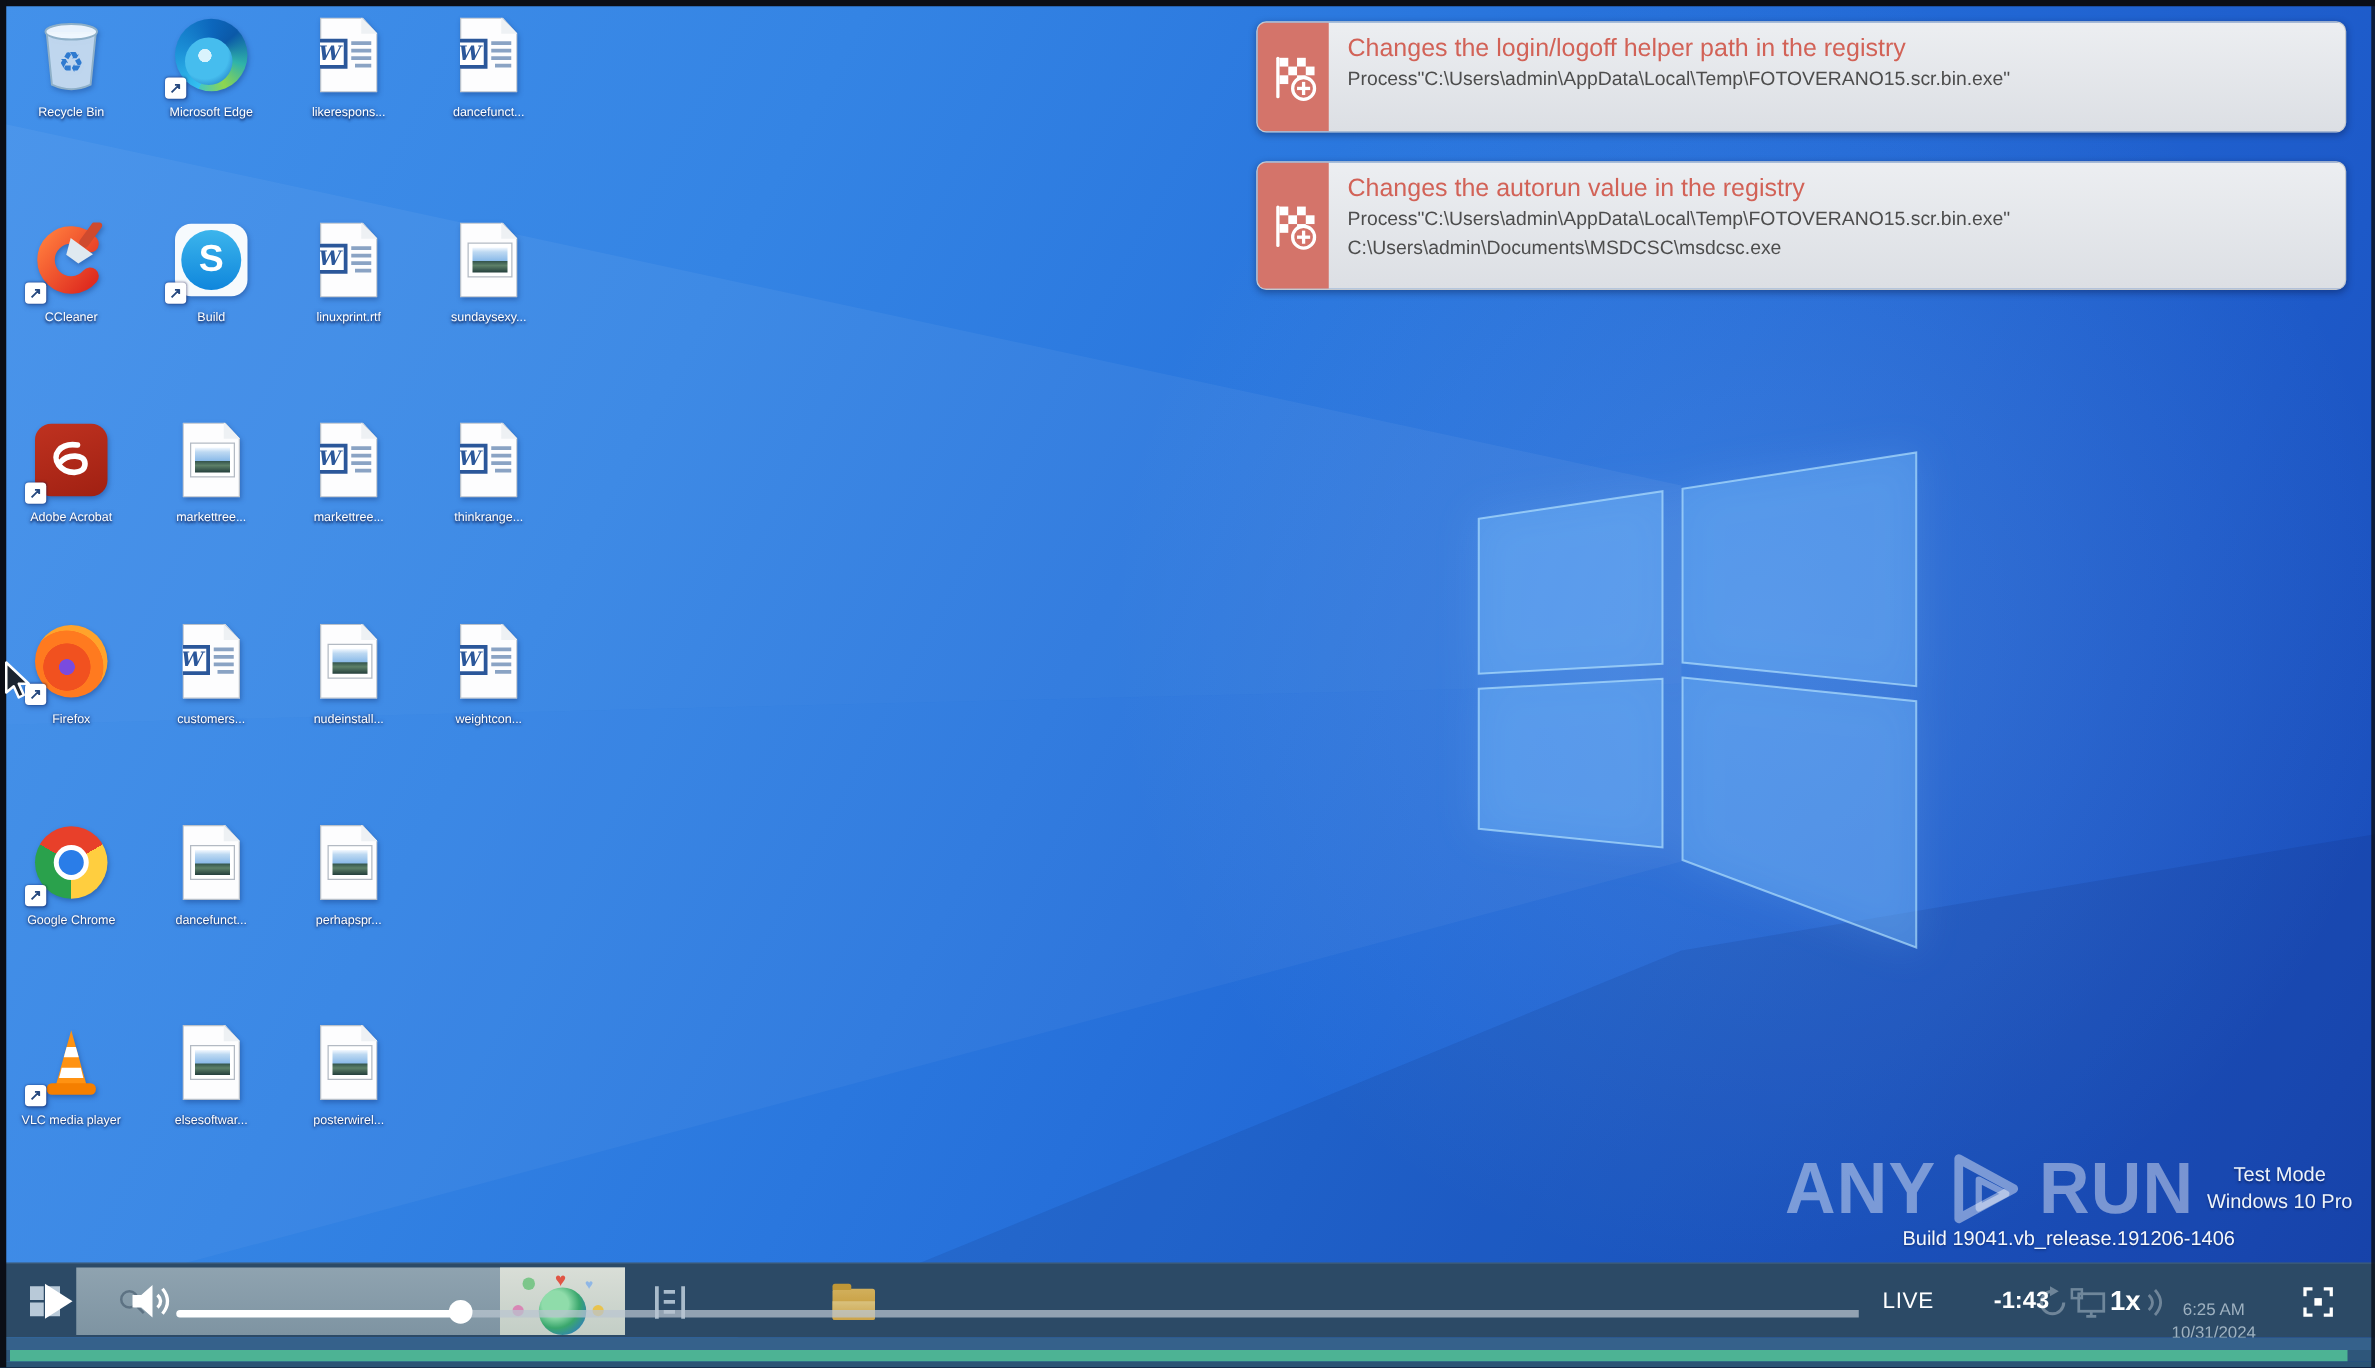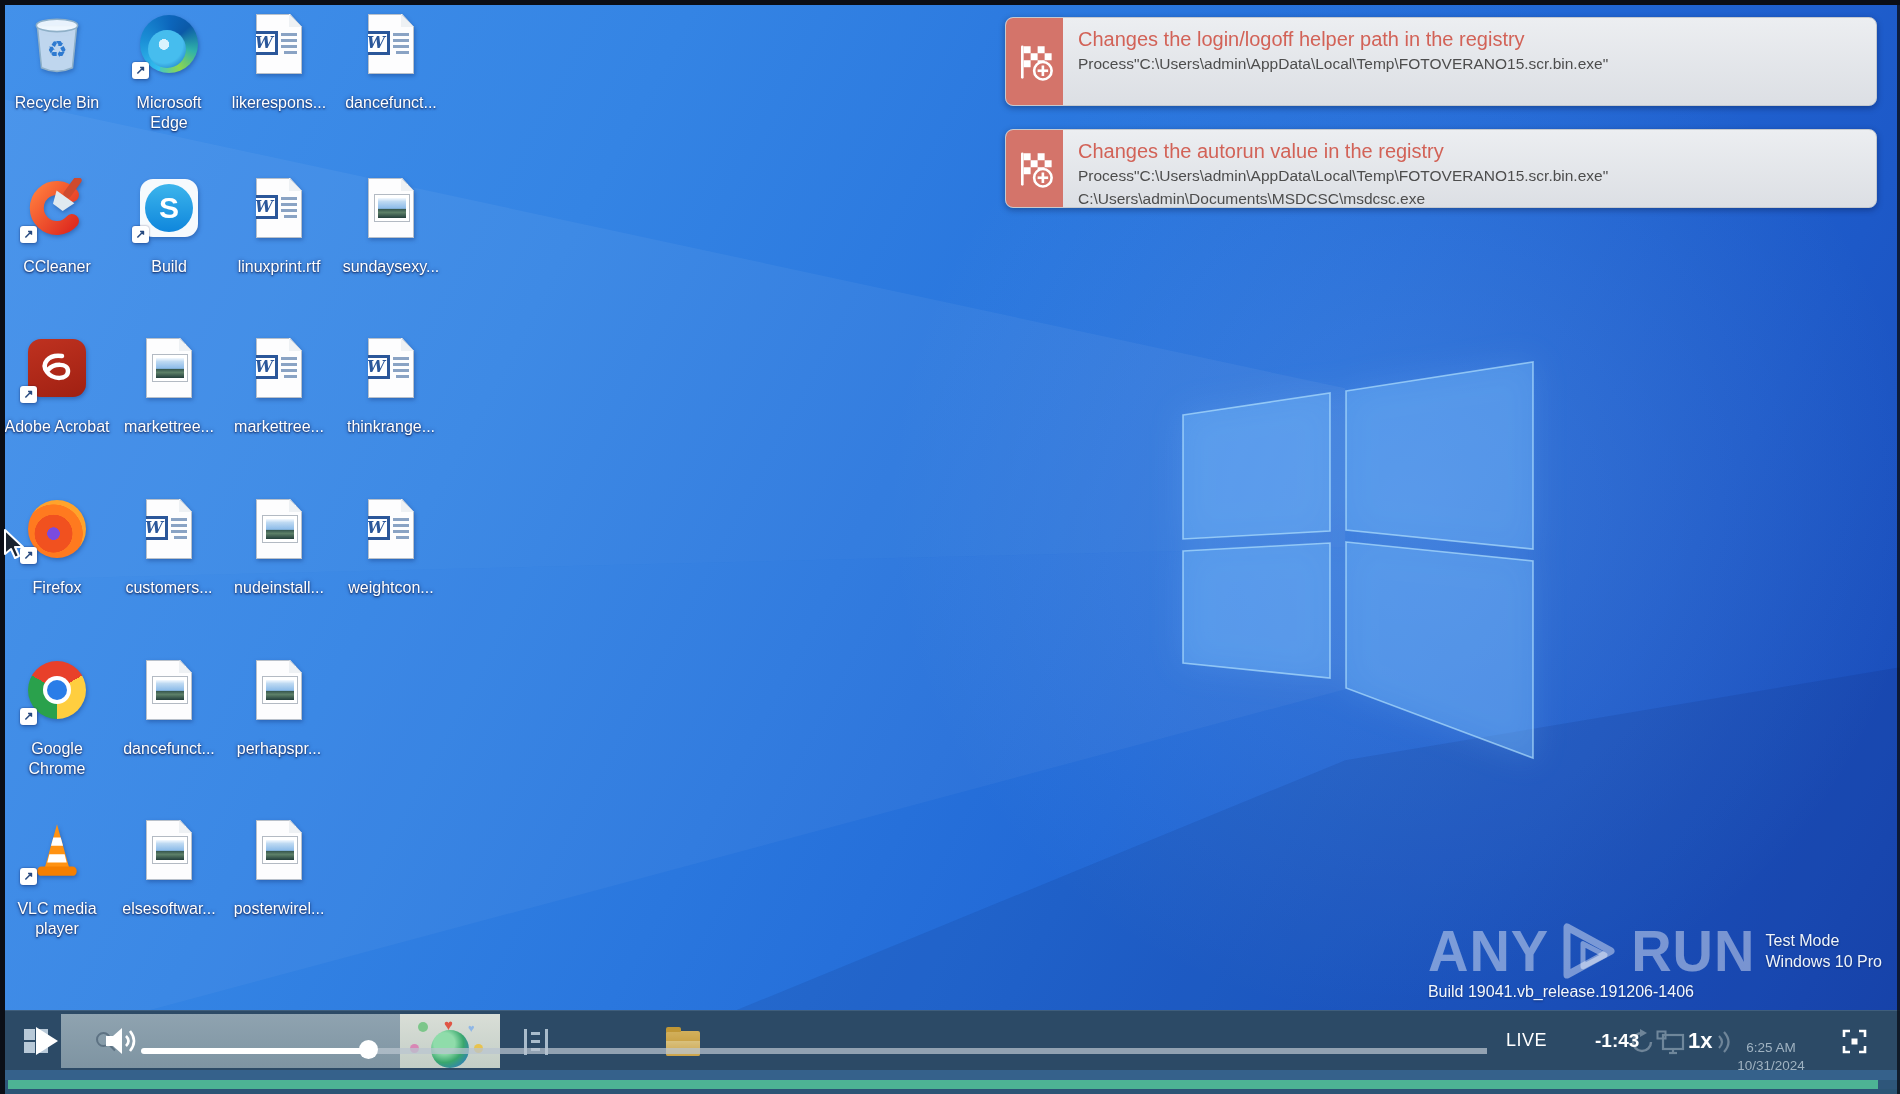--- a/index.html
+++ b/index.html
@@ -25,21 +25,21 @@
   
   .frame-top  { position:absolute; left:0; top:0; width:100%; height:5px; background:#0b0e16; z-index:60; }
   .frame-left { position:absolute; left:0; top:0; width:5px; height:1094px; background:#0b0e16; z-index:60; }
   .frame-right{ position:absolute; right:0; top:0; width:3px; height:1094px; background:rgba(10,14,24,.8); z-index:60; }
 
   
   .dicon { position:absolute; width:106px; cursor:default; }
   .art { position:relative; width:74px; height:68px; margin:0 auto;
     display:flex; align-items:center; justify-content:center;
     filter:drop-shadow(1px 2px 2px rgba(0,20,80,.3)); }
-  .dlabel { margin-top:15px; text-align:center; font-size:16px; line-height:20px; color:#fff;
+  .dlabel { margin-top:3px; text-align:center; font-size:10px; line-height:20px; color:#fff;
     text-shadow:0 1px 2px rgba(8,20,70,.9), 0 0 4px rgba(8,20,70,.45); }
   .sc { position:absolute; left:0; bottom:-1px; width:17px; height:17px; background:#fff;
     border-radius:3px; box-shadow:0 0 2px rgba(0,0,60,.5); color:#27497f; font-size:12px;
     font-weight:bold; line-height:16px; text-align:center; }
 
   .page { position:relative; width:46px; height:60px; background:#fdfdfe; border:1px solid #b9c1cb;
     clip-path:polygon(0 0, 34px 0, 46px 13px, 46px 60px, 0 60px); }
   .fold { position:absolute; top:-1px; right:-1px; width:13px; height:13px;
     background:linear-gradient(225deg, #cfd6de 0 50%, #eef1f4 50%); }
   .wbox { position:absolute; left:-7px; top:16px; width:28px; height:24px; background:#fff;
@@ -79,21 +79,21 @@
   
   .alert { position:absolute; left:1005px; width:872px; border-radius:8px;
     background:linear-gradient(#eceef1, #dcdfe4); border:1px solid #c4c9cf;
     box-shadow:0 2px 6px rgba(0,10,40,.35); display:flex; overflow:hidden; }
   .alert-badge { flex:0 0 57px; background:#d4746a; display:flex; align-items:center; justify-content:center; }
   .alert-body { padding:8px 14px 8px 15px; }
   .alert-title { font-size:20px; font-weight:500; color:#d26257; line-height:27px; }
   .alert-line  { font-size:15.5px; color:#4d4d4d; line-height:22.5px; }
 
   
-  .watermark { position:absolute; right:18px; top:922px; text-align:left; z-index:5; }
+  .watermark { position:absolute; right:18px; top:922px; text-align:center; z-index:5; }
   .wm-top { display:flex; align-items:center; justify-content:flex-end; gap:10px; height:58px; }
   .brand { display:flex; align-items:center; gap:4px; color:rgba(255,255,255,.42);
     font-size:56px; font-weight:bold; letter-spacing:1px; line-height:58px;
     transform:scaleY(1.04); }
   .wm-info { color:#eef4fa; font-size:16px; line-height:21px;
     text-shadow:0 1px 2px rgba(0,10,50,.5); }
   .wm-build { color:#f4f8fc; font-size:16px; line-height:21px; margin-top:1px;
     text-shadow:0 1px 2px rgba(0,10,50,.5); }
 
   
@@ -440,21 +440,21 @@
           <circle cx="33" cy="34" r="10" fill="#d4746a" stroke="#fff" stroke-width="3"></circle>
           <rect x="31.5" y="28" width="3" height="12" fill="#fff"></rect>
           <rect x="27" y="32.5" width="12" height="3" fill="#fff"></rect>
         </svg>
       </div>
       <div class="alert-body">
         <div class="alert-title">Changes the login/logoff helper path in the registry</div>
         <div class="alert-line">Process"C:\Users\admin\AppData\Local\Temp\FOTOVERANO15.scr.bin.exe"</div>
       </div>
     </div>
-    <div class="alert" style="top:129px; height:79px;">
+    <div class="alert" style="top:129px; height:103px;">
       <div class="alert-badge">
         <svg width="42" height="42" viewBox="0 0 48 48">
           <rect x="8" y="5" width="3" height="38" rx="1.5" fill="#fff"></rect>
           <g fill="#fff">
             <rect x="11" y="6" width="8" height="8"></rect>
               <rect x="27" y="6" width="8" height="8"></rect>
             <rect x="19" y="14" width="8" height="8"></rect>
               <rect x="35" y="14" width="8" height="8"></rect>
             <rect x="11" y="22" width="8" height="8"></rect>
               <rect x="27" y="22" width="8" height="8"></rect>

